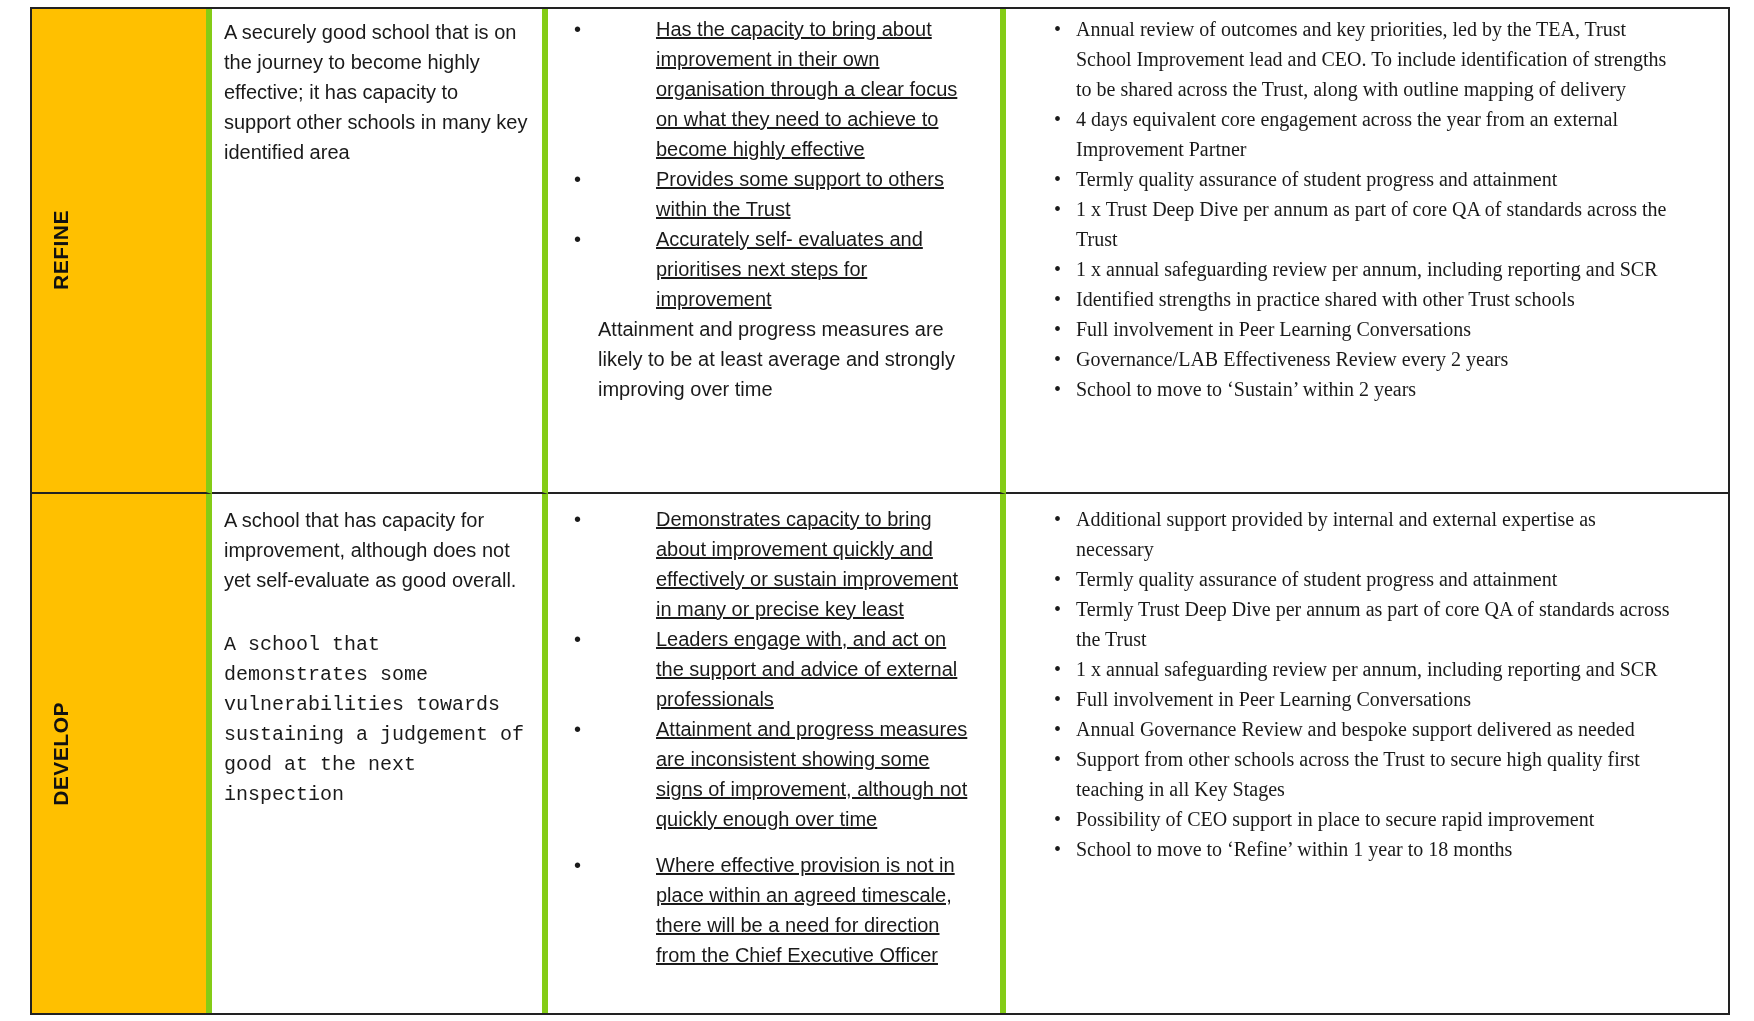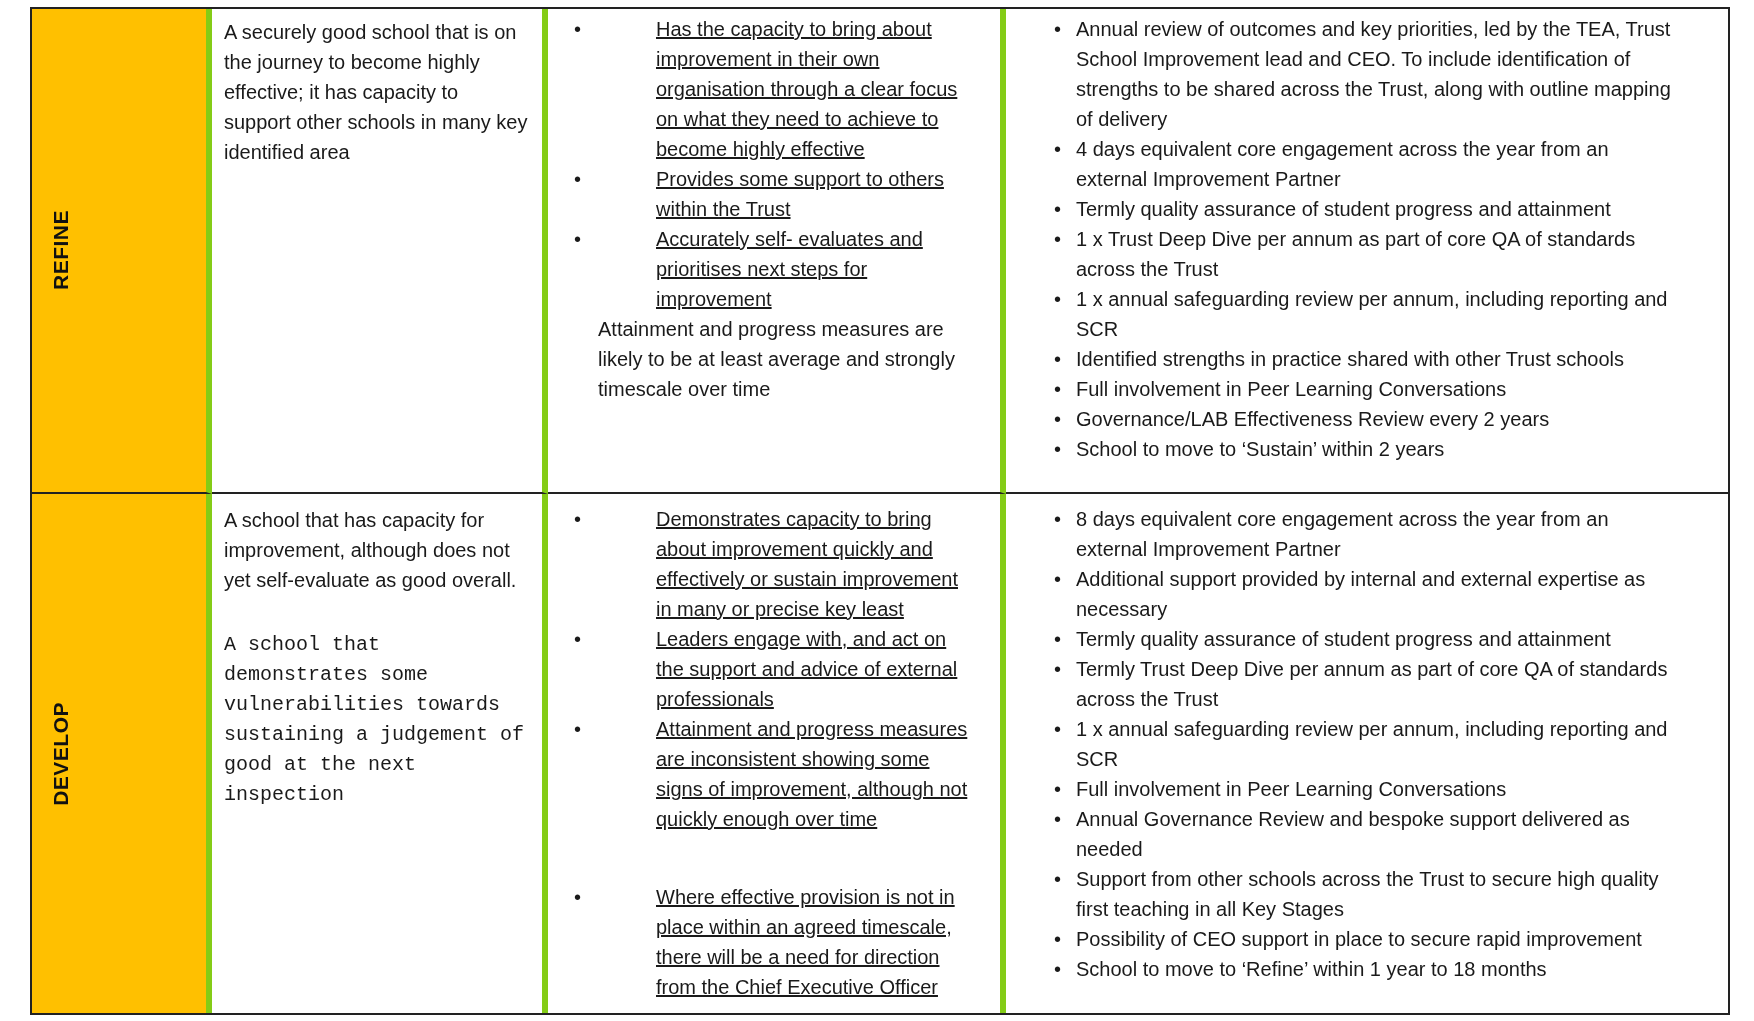--- a/index.html
+++ b/index.html
@@ -63,23 +63,23 @@
   .bullets-cell li::before {
     content: "\2022";
     position: absolute;
     font-size: 20px;
   }
 
   .char-cell { padding-right: 28px; }
   .char-cell li { padding-left: 108px; text-decoration: underline; }
   .char-cell li::before { left: 26px; }
   .char-cell .note { margin: 0 0 0 50px; }
-  .char-cell ul.after-gap { margin-top: 48px; }
+  .char-cell ul.after-gap { margin-top: 16px; }
 
-  .support-cell { padding-right: 55px; }
+  .support-cell { padding-right: 55px; font-family: Liberation Serif, serif; }
   .support-cell li { padding-left: 70px; }
   .support-cell li::before { left: 48px; }
 
   .row2 { padding-top: 10px; }
   .desc-cell.row2 { padding-top: 11px; }
 </style>
 </head>
 <body>
 
 <div class="page">
@@ -92,21 +92,21 @@
     <div class="cell desc-cell v-border h-border">
       <p>A securely good school that is on the journey to become highly effective; it has capacity to support other schools in many key identified area</p>
     </div>
 
     <div class="cell bullets-cell char-cell v-border h-border">
       <ul>
           <li>Has the capacity to bring about improvement in their own organisation through a clear focus on what they need to achieve to become highly effective</li>
           <li>Provides some support to others within the Trust</li>
           <li>Accurately self- evaluates and prioritises next steps for improvement</li>
         </ul>
-      <p class="note">Attainment and progress measures are likely to be at least average and strongly timescale over time</p>
+      <p class="note">Attainment and progress measures are likely to be at least average and strongly improving over time</p>
     </div>
 
     <div class="cell bullets-cell support-cell h-border">
       <ul>
           <li>Annual review of outcomes and key priorities, led by the TEA, Trust School Improvement lead and CEO. To include identification of strengths to be shared across the Trust, along with outline mapping of delivery</li>
           <li>4 days equivalent core engagement across the year from an external Improvement Partner</li>
           <li>Termly quality assurance of student progress and attainment</li>
           <li>1 x Trust Deep Dive per annum as part of core QA of standards across the Trust</li>
           <li>1 x annual safeguarding review per annum, including reporting and SCR</li>
           <li>Identified strengths in practice shared with other Trust schools</li>
@@ -131,21 +131,20 @@
           <li>Leaders engage with, and act on the support and advice of external professionals</li>
           <li>Attainment and progress measures are inconsistent showing some signs of improvement, although not quickly enough over time</li>
         </ul>
       <ul class="after-gap">
           <li>Where effective provision is not in place within an agreed timescale, there will be a need for direction from the Chief Executive Officer</li>
         </ul>
     </div>
 
     <div class="cell bullets-cell support-cell row2">
       <ul>
-          <li>8 days equivalent core engagement across the year from an external Improvement Partner</li>
           <li>Additional support provided by internal and external expertise as necessary</li>
           <li>Termly quality assurance of student progress and attainment</li>
           <li>Termly Trust Deep Dive per annum as part of core QA of standards across the Trust</li>
           <li>1 x annual safeguarding review per annum, including reporting and SCR</li>
           <li>Full involvement in Peer Learning Conversations</li>
           <li>Annual Governance Review and bespoke support delivered as needed</li>
           <li>Support from other schools across the Trust to secure high quality first teaching in all Key Stages</li>
           <li>Possibility of CEO support in place to secure rapid improvement</li>
           <li>School to move to ‘Refine’ within 1 year to 18 months</li>
         </ul>

